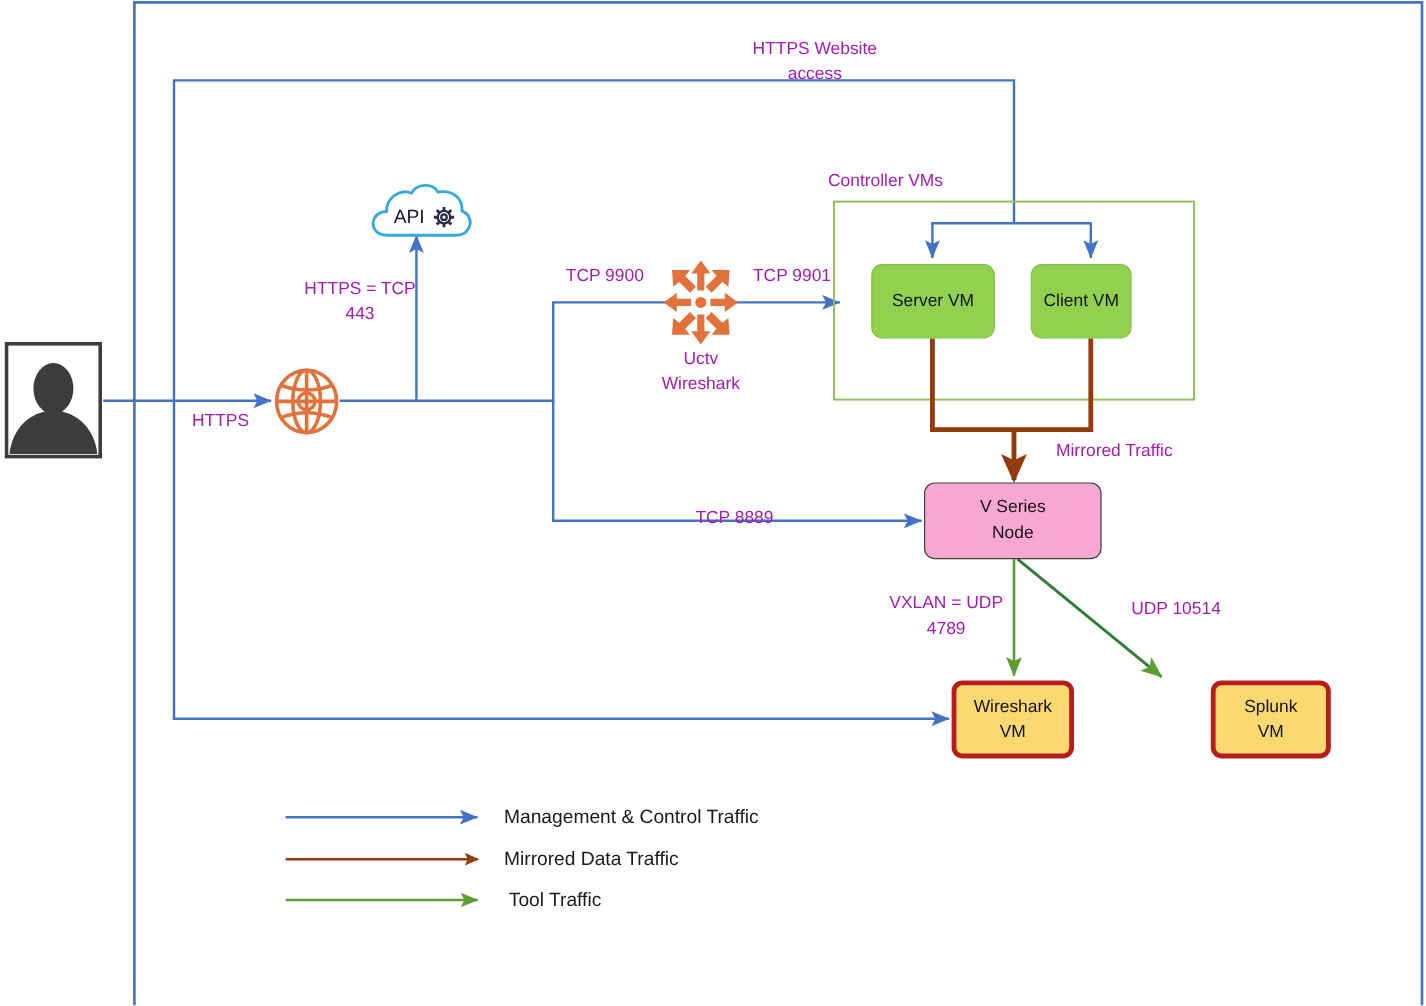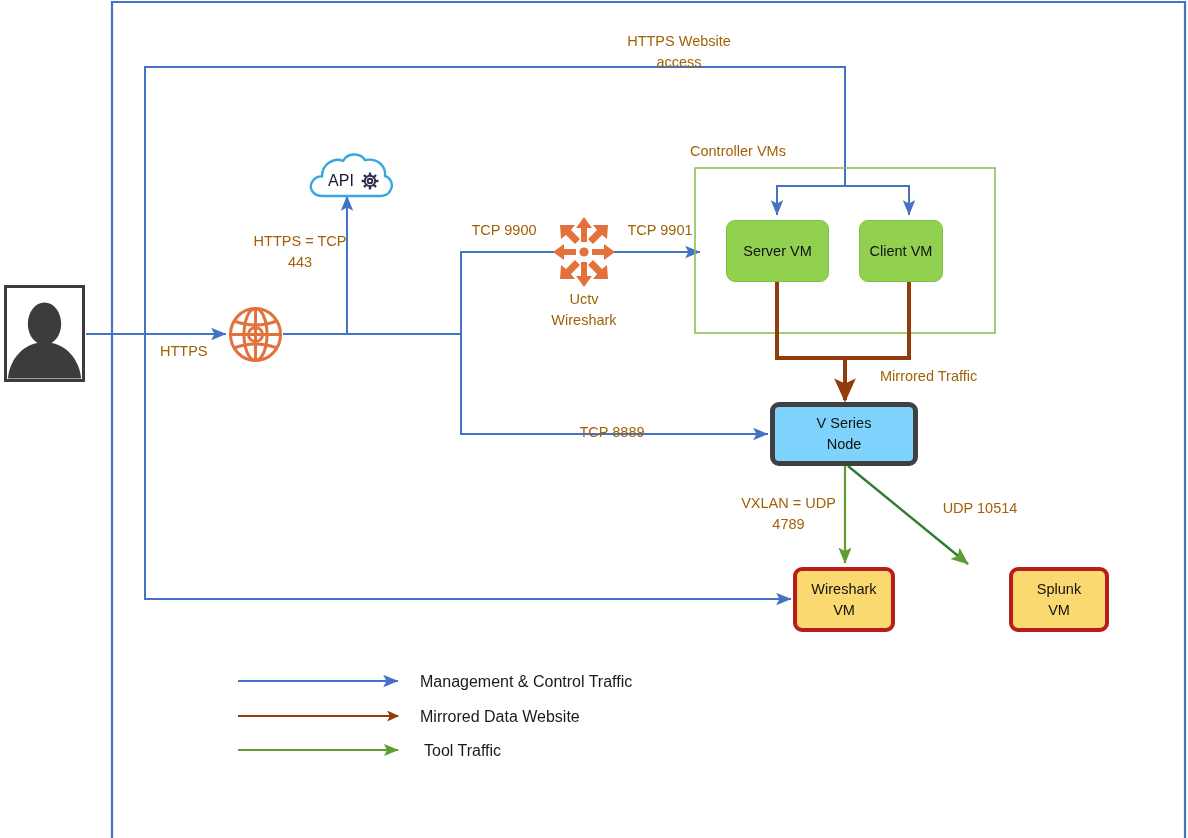--- a/index.html
+++ b/index.html
@@ -37,30 +37,30 @@
     font-size: 14.5px;
     line-height: 1.42;
     border-radius: 9px;
   }
   .node span { display: block; }
   .node-green {
     background: #92d050;
     border: 1px solid #7fc142;
   }
   .node-orange {
-    background: #7dd3fc;
-    border: 5px solid #404040;
+    background: #f9a8d4;
+    border: 1px solid #404040;
   }
   .node-yellow {
     background: #fbd971;
     border: 4px solid #b91c1c;
   }
   .label {
     position: absolute;
-    color: #a16207;
+    color: #a21caf;
     font-size: 14.5px;
     line-height: 1.42;
     text-align: center;
     white-space: pre-line;
   }
   .avatar {
     position: absolute;
     background: #ffffff;
     border: 3px solid #3c3c3c;
     box-sizing: border-box;
@@ -279,16 +279,16 @@
   <div class="label" style="left:565px; top:422px; width:94px;">TCP 8889</div>
 
   <div class="label" style="left:880px; top:366px; width:140px; text-align:left;">Mirrored Traffic</div>
 
   <div class="label" style="left:731px; top:493px; width:115px;">VXLAN = UDP
 4789</div>
 
   <div class="label" style="left:925px; top:498px; width:110px;">UDP 10514</div>
 
   <div class="legend-text" style="left:420px; top:673px;">Management &amp; Control Traffic</div>
-  <div class="legend-text" style="left:420px; top:708px;">Mirrored Data Website</div>
+  <div class="legend-text" style="left:420px; top:708px;">Mirrored Data Traffic</div>
   <div class="legend-text" style="left:424px; top:742px;">Tool Traffic</div>
 
 </div>
 
 </body></html>

